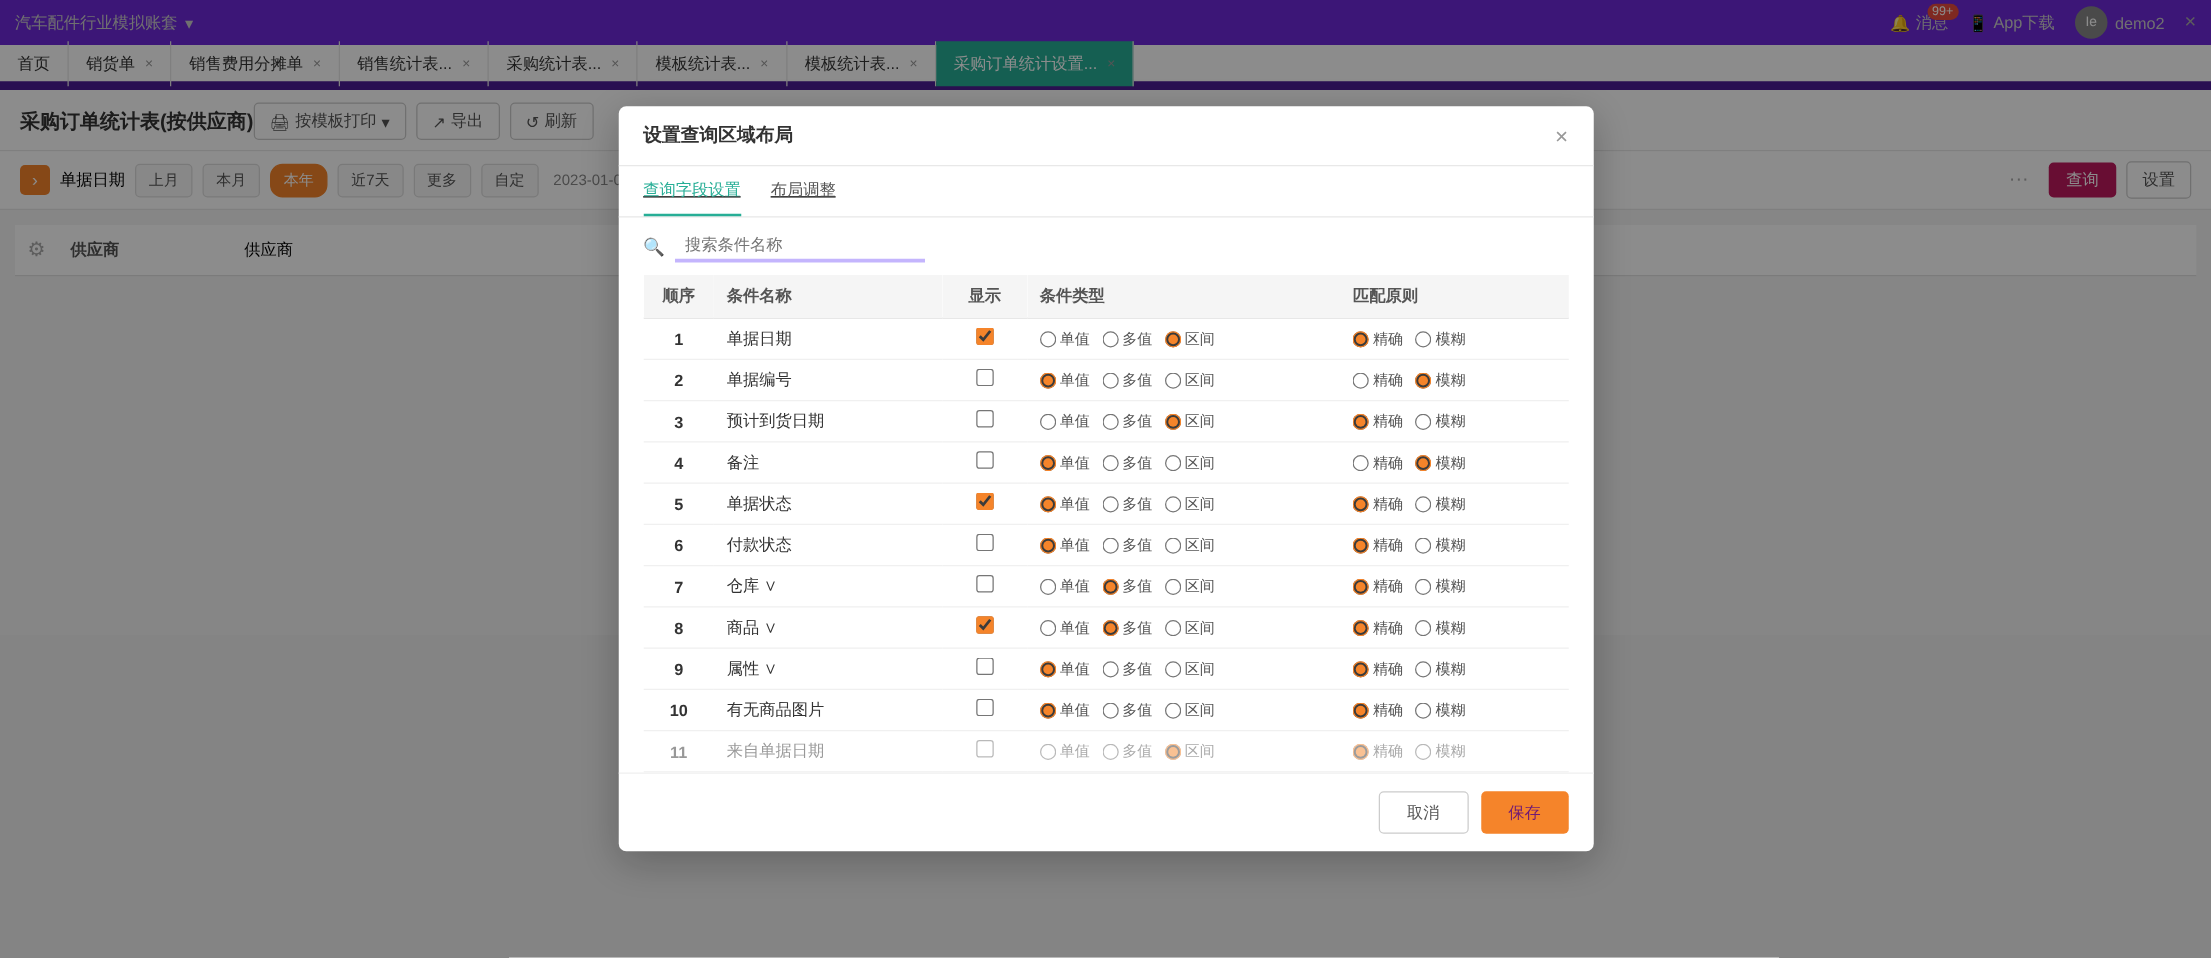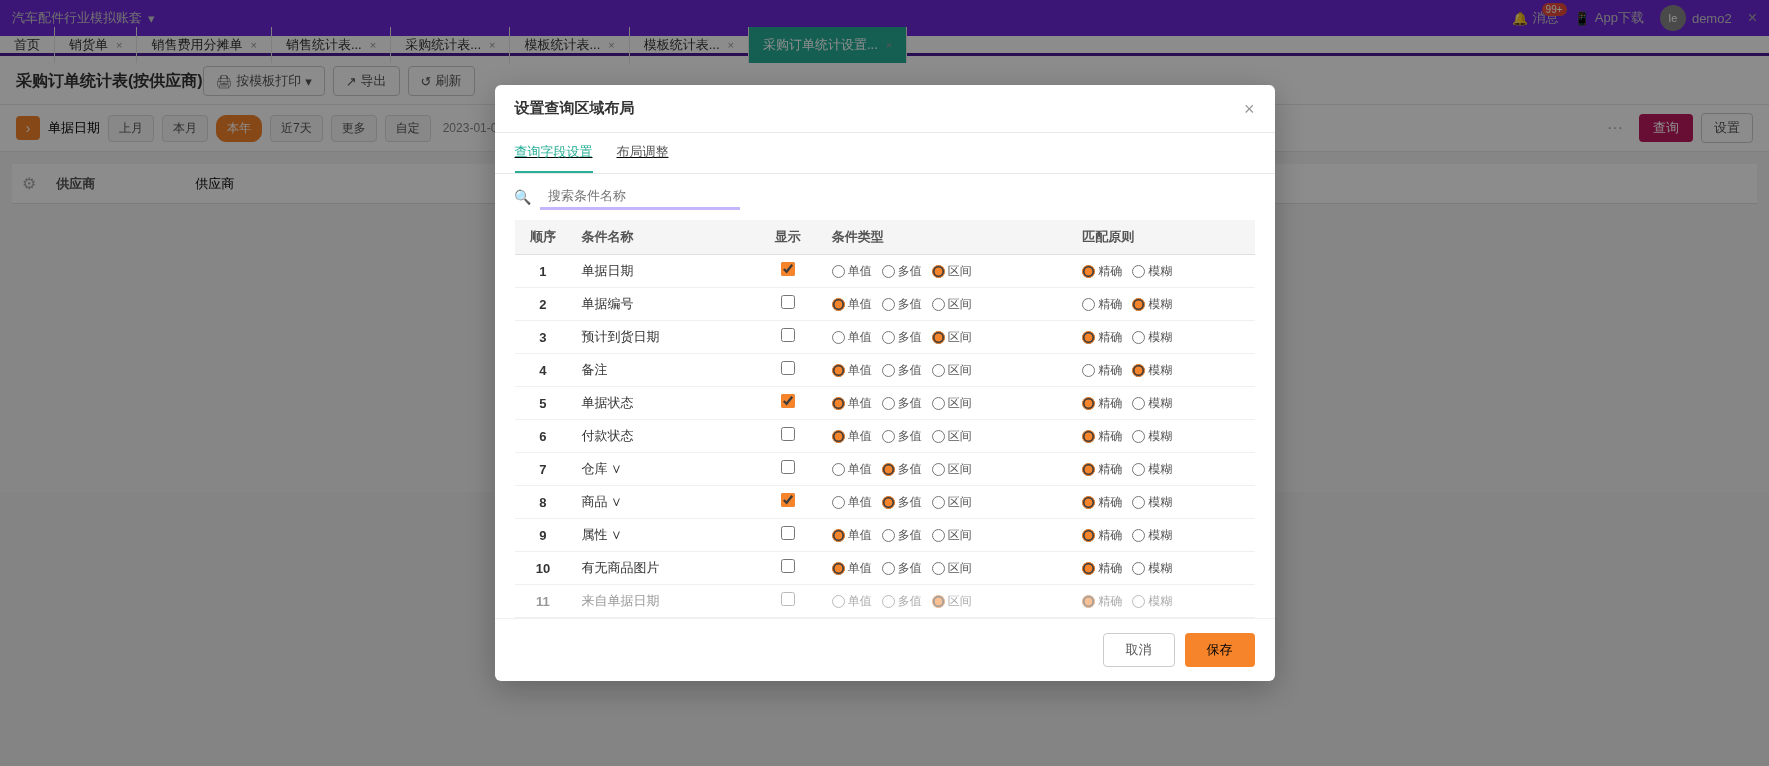--- a/index.html
+++ b/index.html
@@ -18,25 +18,25 @@
     .top-bar-left { font-size: 13px; color: #ccc; display: flex; align-items: center; gap: 6px; }
     .top-bar-right { display: flex; align-items: center; gap: 16px; font-size: 13px; }
     .top-bar-right .notif { display: flex; align-items: center; gap: 4px; position: relative; }
     .badge { background: #e74c3c; color: #fff; border-radius: 8px; font-size: 10px; padding: 1px 4px; position: absolute; top: -6px; right: -8px; }
     .avatar { width: 26px; height: 26px; border-radius: 50%; background: #888; display: flex; align-items: center; justify-content: center; color: #fff; font-size: 11px; }
     .close-x { color: #aaa; cursor: pointer; font-size: 16px; }
 
     
     .tab-bar {
       background: #fff;
-      height: 20px;
+      height: 36px;
       display: flex;
       align-items: center;
       padding: 0 0;
-      border-bottom: 3px solid #4c1d95;
+      border-bottom: 7px solid #4c1d95;
       gap: 0;
     }
     .tab-item {
       padding: 0 14px;
       height: 36px;
       line-height: 36px;
       font-size: 13px;
       color: #333;
       cursor: pointer;
       border-right: 1px solid #e8e8e8;
@@ -200,21 +200,21 @@
       border: 1px solid #ccc;
       background: #fff;
       border-radius: 4px;
       font-size: 13px;
       color: #555;
       cursor: pointer;
     }
     .btn-save {
       padding: 7px 22px;
       background: #f5842a;
-      color: #000000;
+      color: #701a75;
       border: none;
       border-radius: 4px;
       font-size: 13px;
       cursor: pointer;
     }
 
     
     .dialog-table::-webkit-scrollbar { width: 6px; }
     .dialog-table::-webkit-scrollbar-thumb { background: #ccc; border-radius: 3px; }
 

